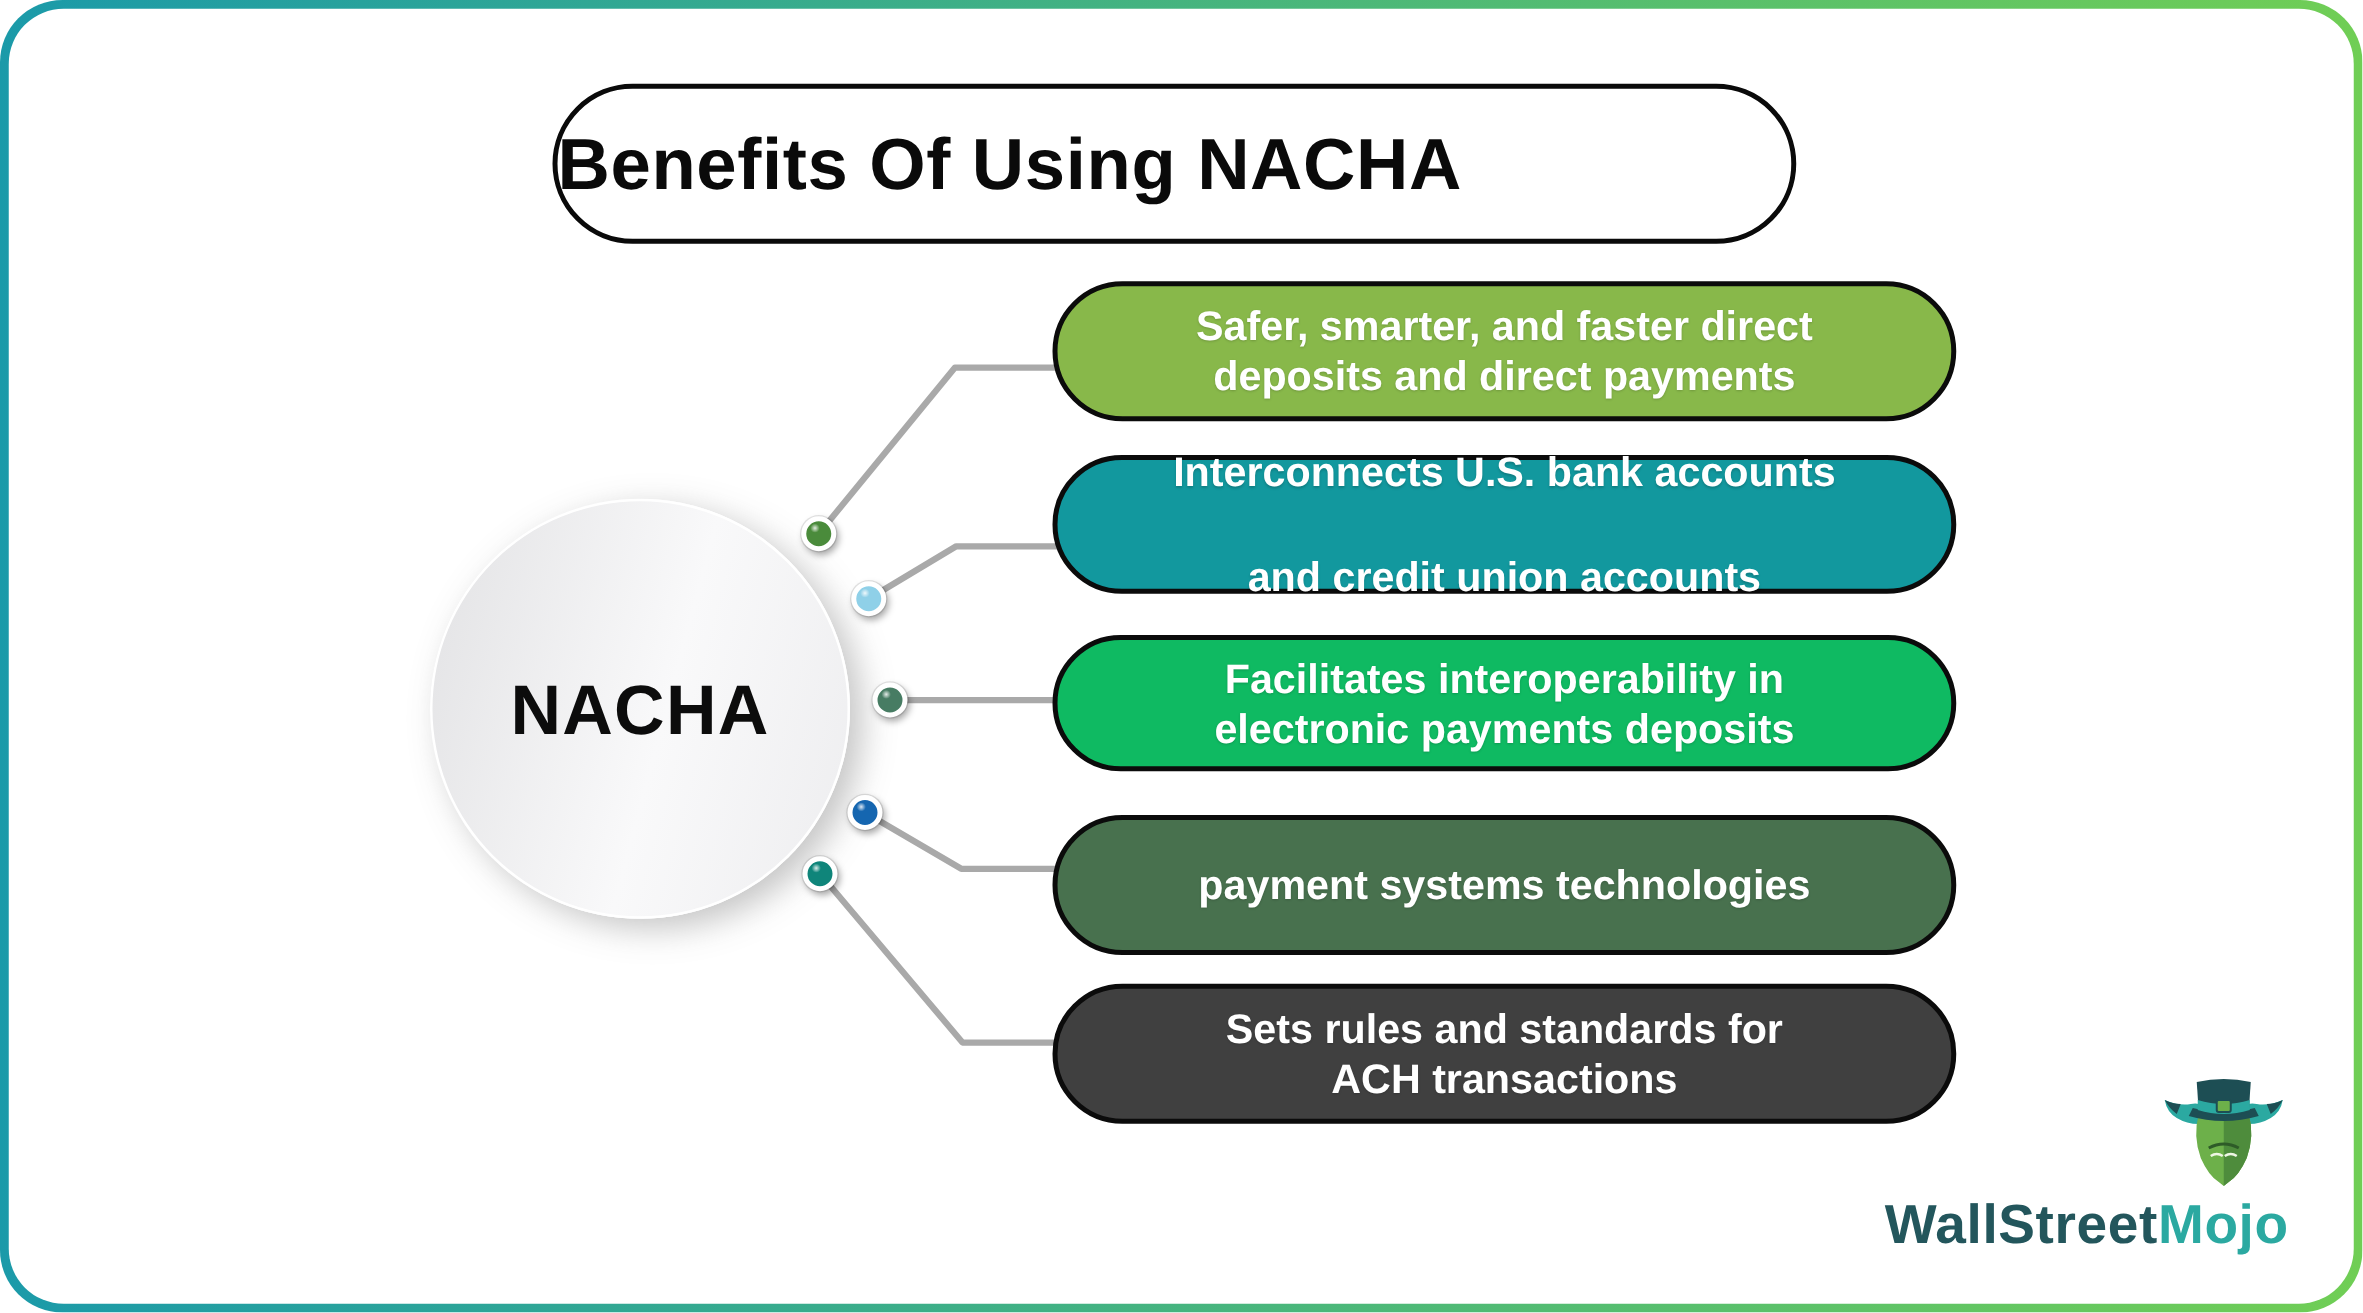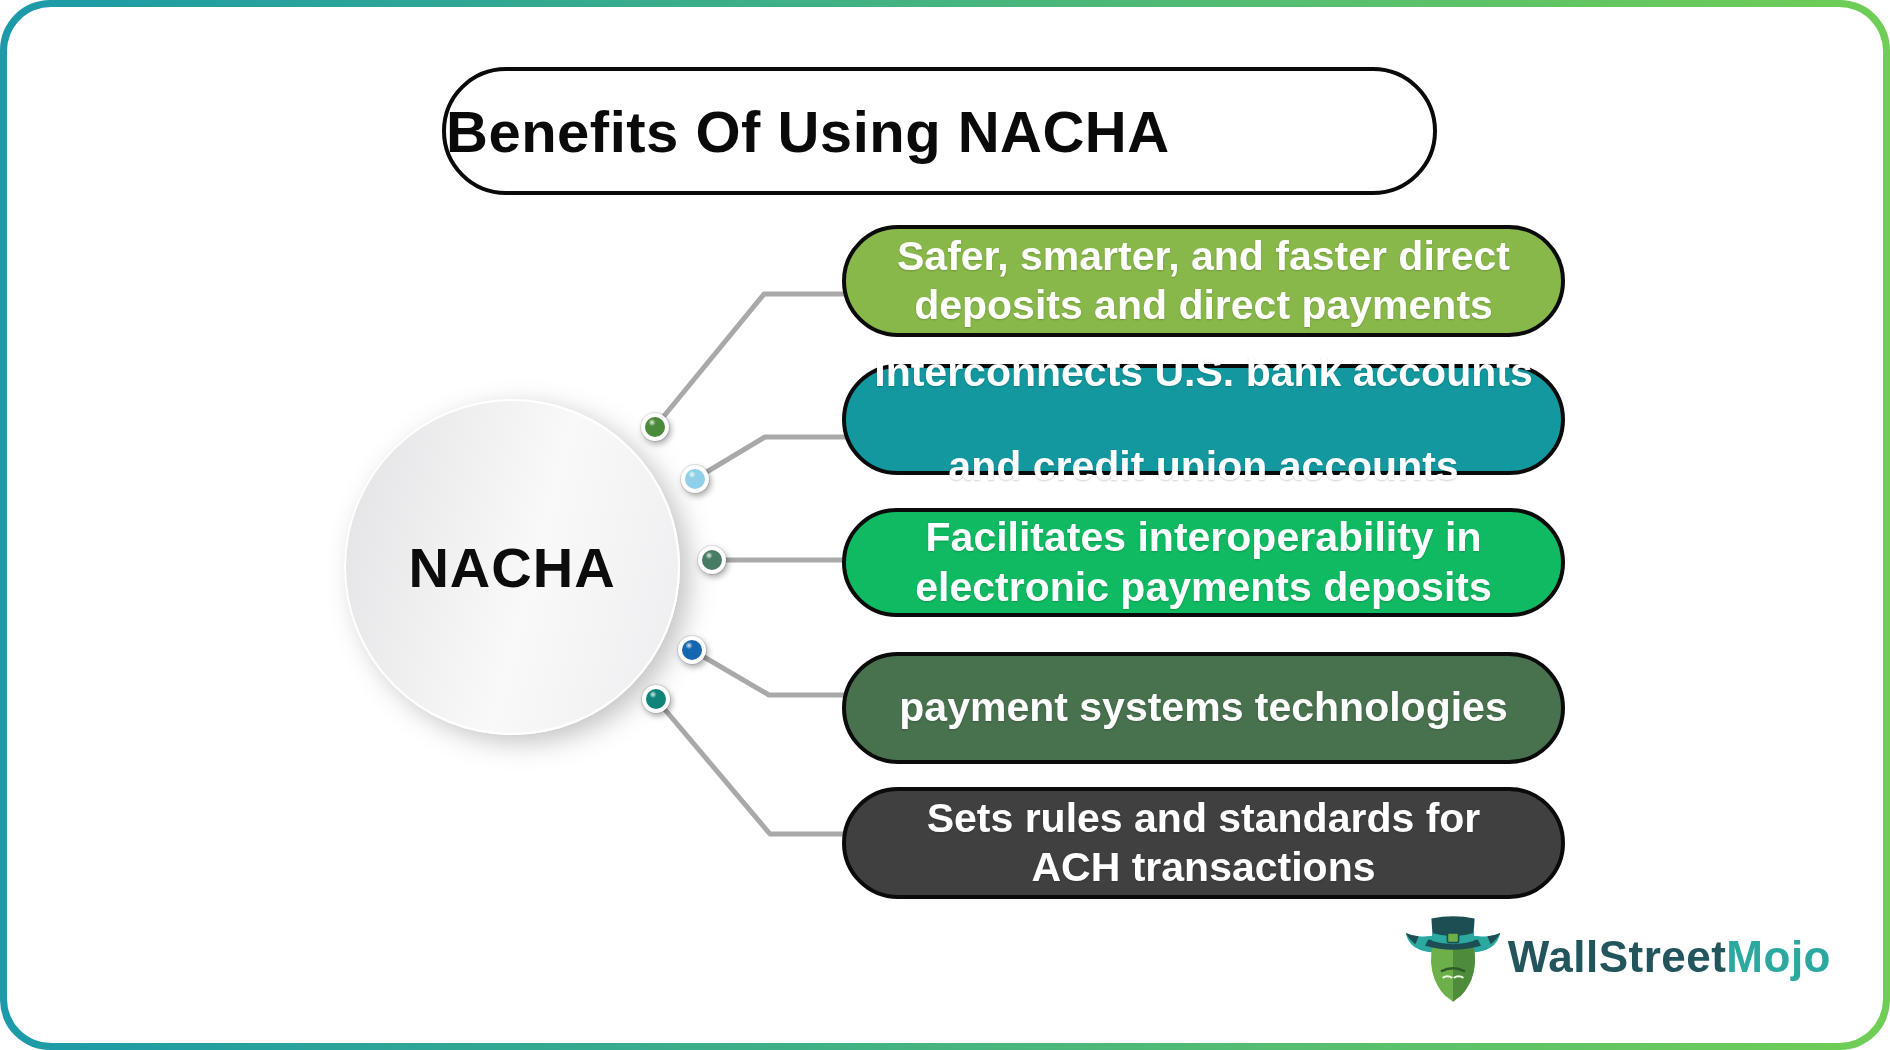--- a/index.html
+++ b/index.html
@@ -43,25 +43,25 @@
     border-radius:50%;
     background:radial-gradient(circle, rgba(255,255,255,0.85) 0%, rgba(255,255,255,0) 70%);
   }
   .benefit-pill{
     position:absolute;left:835px;width:723px;height:112px;
     border:4px solid #0b0b0b;border-radius:60px;
     display:flex;flex-direction:column;align-items:center;justify-content:center;
     z-index:5;box-sizing:border-box;
   }
   .benefit-pill span{
-    display:block;color:#ffffff;font-weight:700;font-size:41px;line-height:1.2;
+    display:block;color:#ffffff;font-weight:700;font-size:33px;line-height:1.2;
     text-align:center;text-shadow:0 1px 2px rgba(0,0,0,0.18);
   }
   .logo{
-    position:absolute;right:52px;bottom:38px;display:flex;align-items:center;gap:3px;z-index:5;
+    position:absolute;right:52px;bottom:38px;display:flex;align-items:flex-end;gap:3px;z-index:5;flex-direction:column;
   }
   .logo-text{font-size:44px;font-weight:800;letter-spacing:0.5px;}
 </style>
 </head>
 <body>
 
 <div class="canvas">
   <div class="inner">
 
     <svg class="connectors" width="1890" height="1050">

